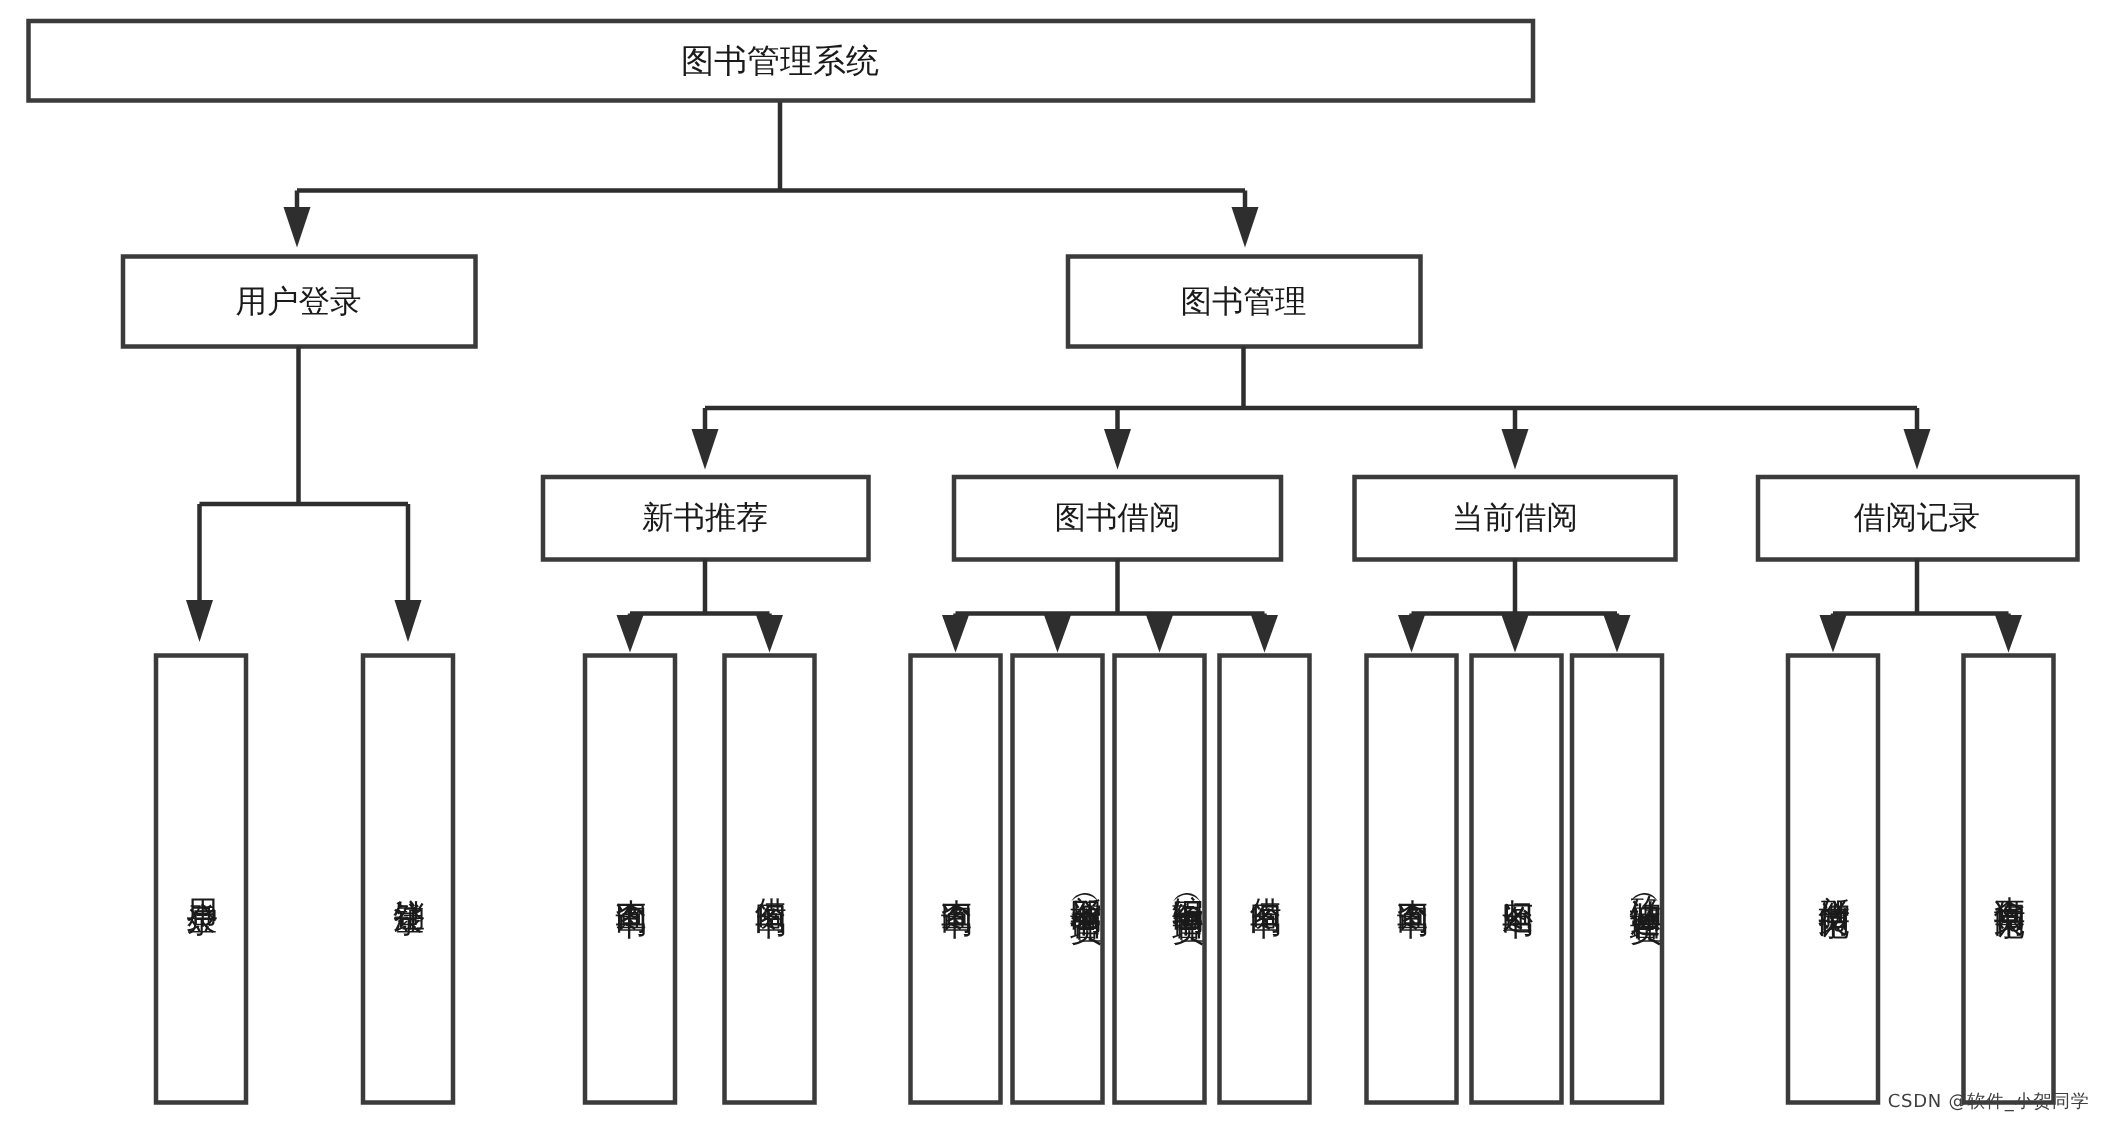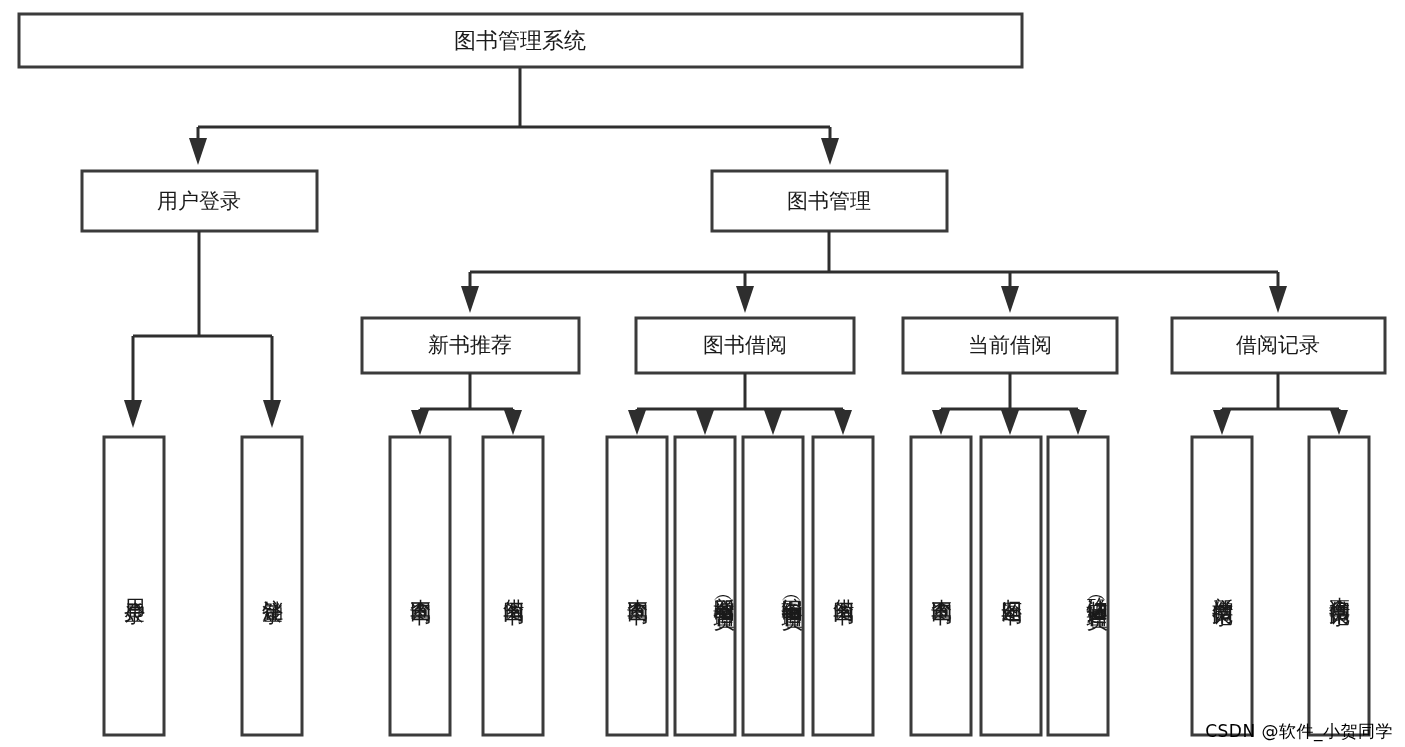--- a/index.html
+++ b/index.html
@@ -67,22 +67,22 @@
     letter-spacing: 2px;
     color: #1a1a1a;
     pointer-events: none;
     text-align: center;
   }
   .watermark {
     position: absolute;
     right: 12px;
     bottom: 4px;
     font-family: "DejaVu Sans", "Liberation Sans", sans-serif;
-    font-size: 17px;
-    color: #000000;
+    font-size: 12px;
+    color: #404040;
     letter-spacing: 0.5px;
     white-space: nowrap;
   }
 </style>
 </head>
 <body>
 
 <div id="diagram-root">
 
   <svg id="tree-svg" viewBox="0 0 1405 747" xmlns="http://www.w3.org/2000/svg">

